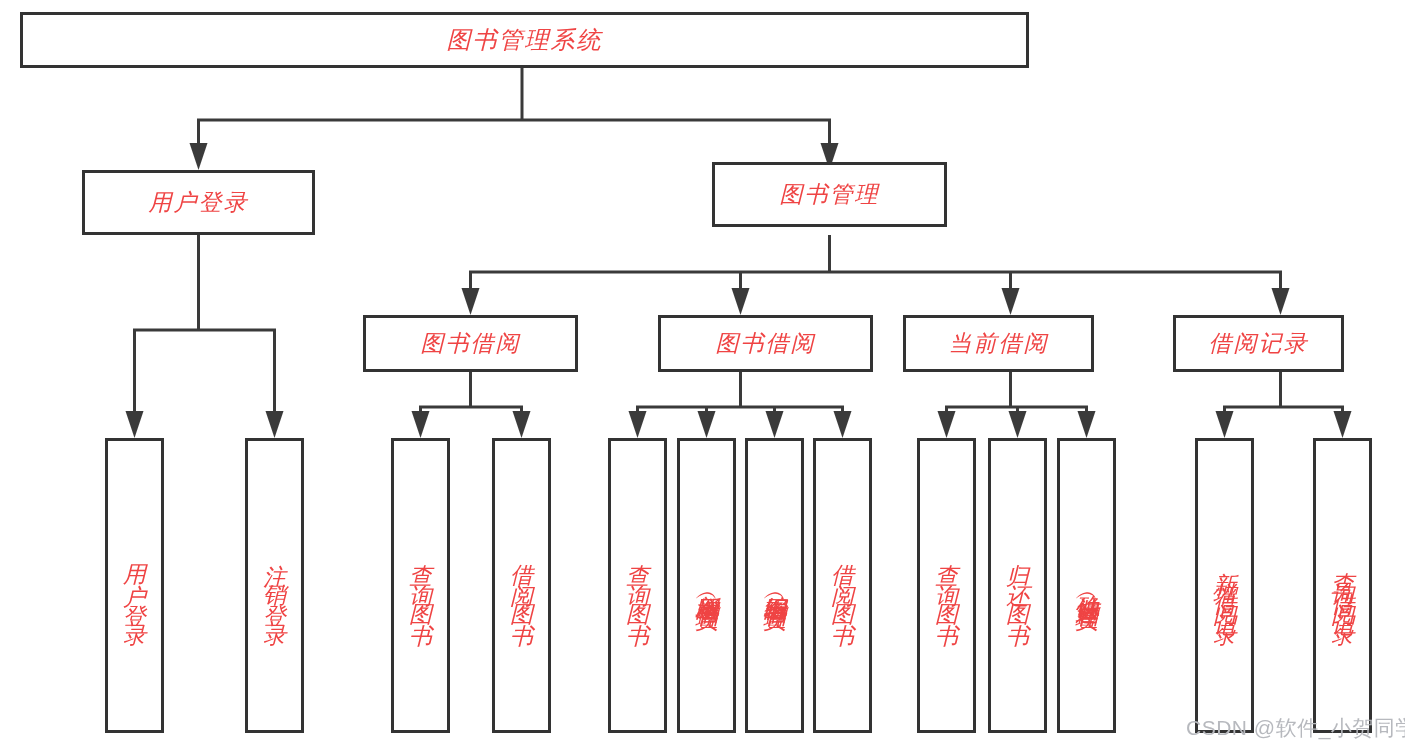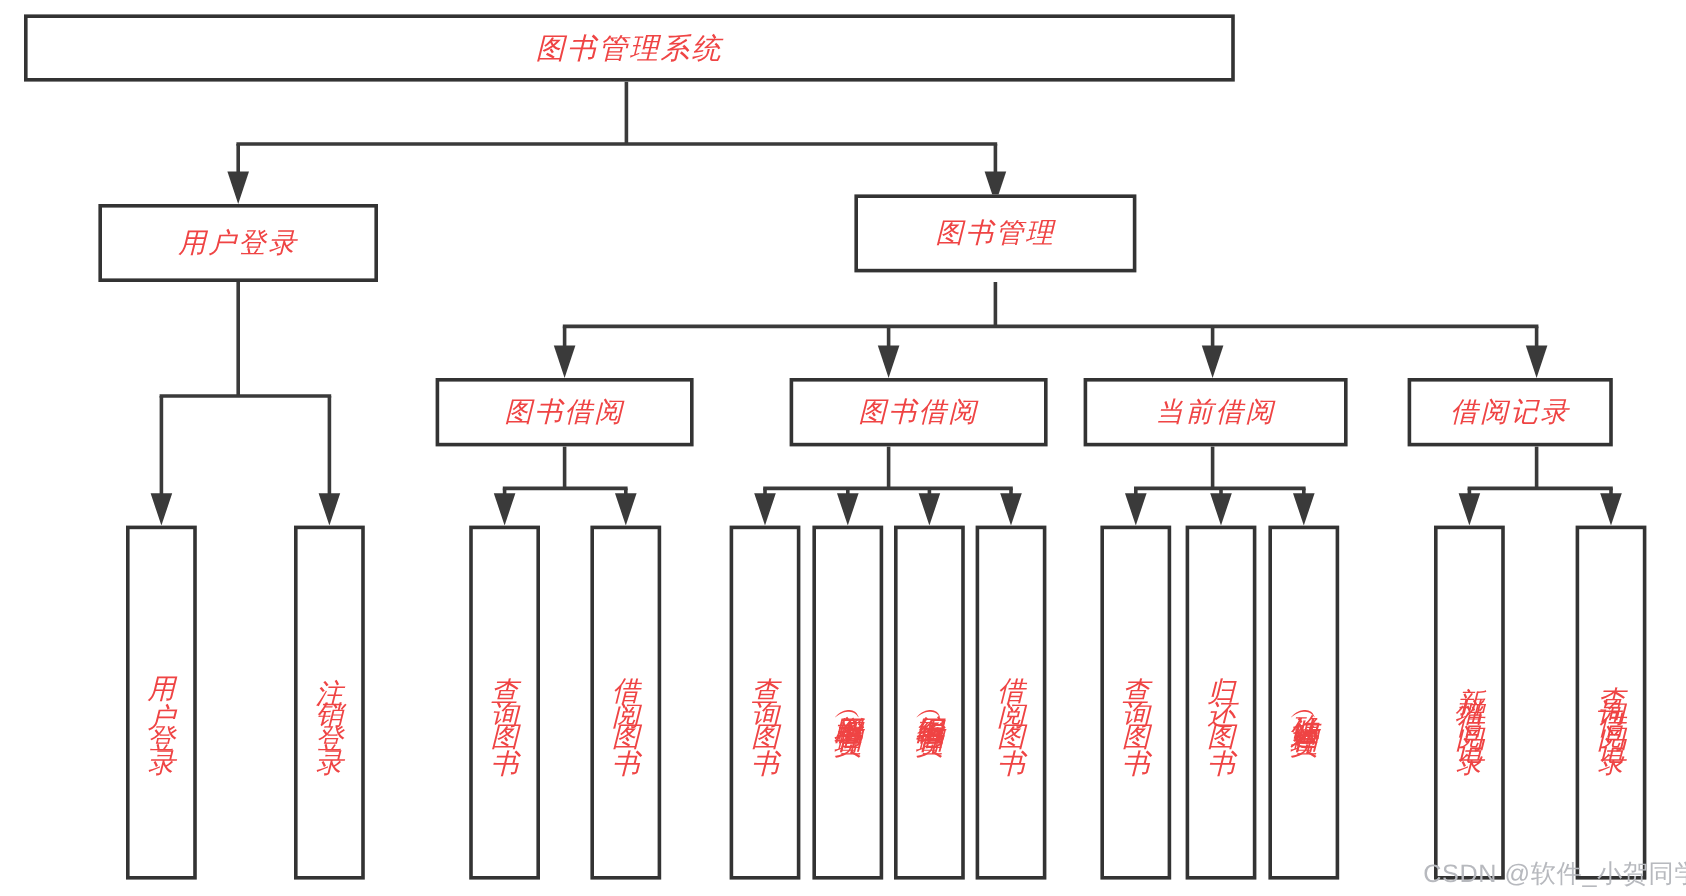--- a/index.html
+++ b/index.html
@@ -125,21 +125,21 @@
       </div>
       <div class="node h" style="left: 712px; top: 162px; width: 235px; height: 65px;">
         <span class="label">图书管理</span>
       </div>
       <div class="node h" style="left: 363px; top: 315px; width: 215px; height: 57px;">
         <span class="label">图书借阅</span>
       </div>
       <div class="node h" style="left: 658px; top: 315px; width: 215px; height: 57px; text-align: right;">
         <span class="label">图书借阅</span>
       </div>
-      <div class="node h" style="left: 903px; top: 315px; width: 220px; height: 57px;">
+      <div class="node h" style="left: 903px; top: 315px; width: 191px; height: 57px;">
         <span class="label">当前借阅</span>
       </div>
       <div class="node h" style="left: 1173px; top: 315px; width: 171px; height: 57px;">
         <span class="label">借阅记录</span>
       </div>
       <div class="node v" style="left: 105px; top: 438px; width: 59px; height: 295px;">
         <span class="label" style="letter-spacing: 20px;">用户登录</span>
       </div>
       <div class="node v" style="left: 245px; top: 438px; width: 59px; height: 295px;">
         <span class="label" style="letter-spacing: 20px;">注销登录</span>

